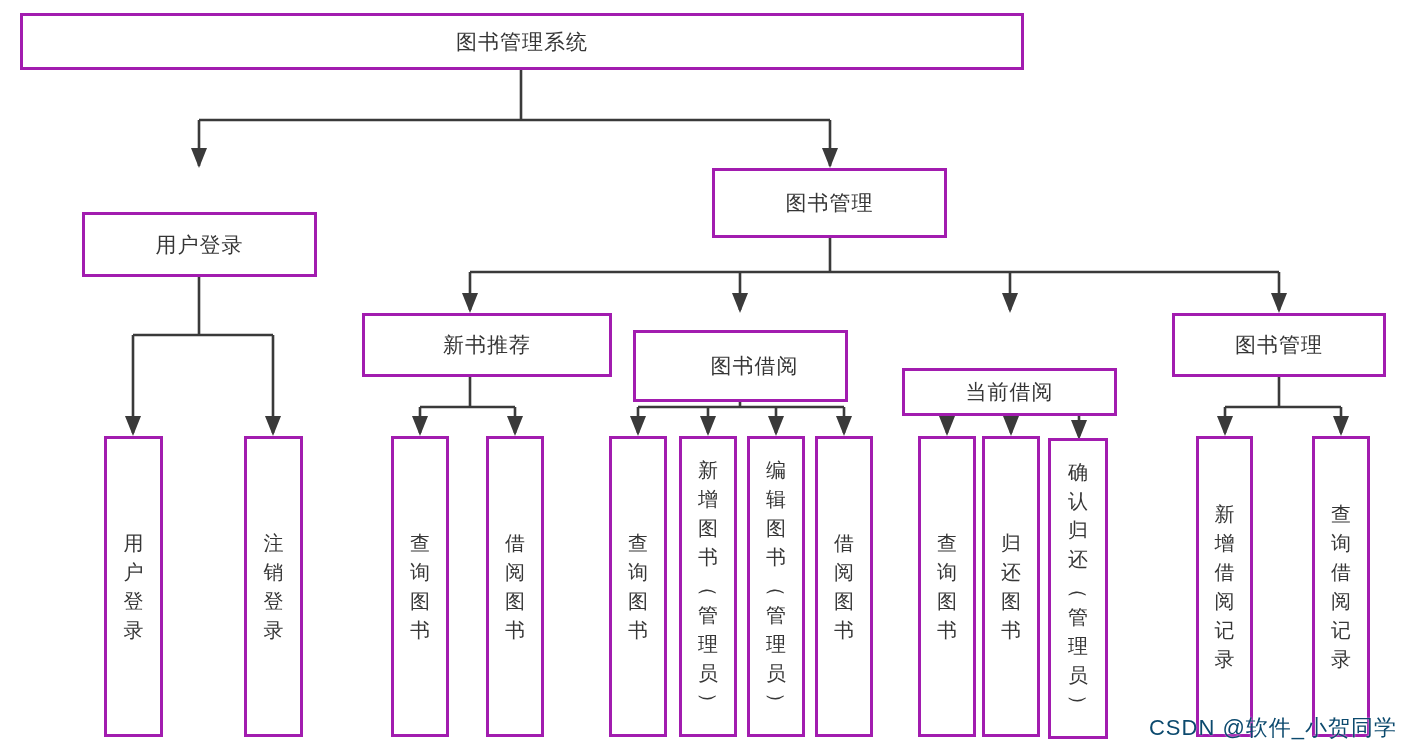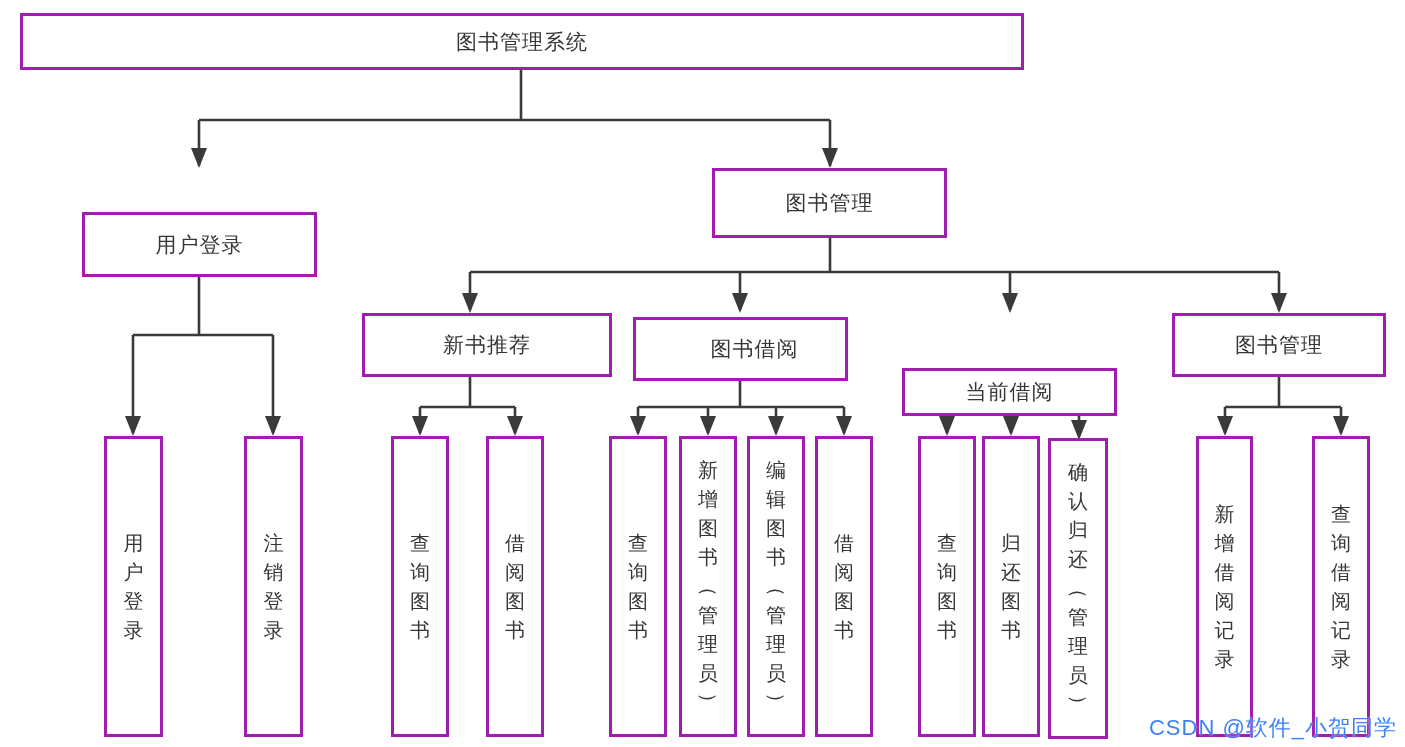--- a/index.html
+++ b/index.html
@@ -12,21 +12,21 @@
     position:absolute;box-sizing:border-box;background:#ffffff;
     border:3px solid #a21caf;display:flex;align-items:center;justify-content:center;
     font-size:21px;letter-spacing:1px;z-index:2;
   }
   .hlabel{white-space:nowrap;}
   .vbox{flex-direction:column;letter-spacing:0;}
   .vchar{display:block;height:29px;line-height:29px;font-size:20px;text-align:center;}
   .vparen{transform:rotate(90deg);}
   .watermark{
     position:absolute;right:8px;bottom:4px;z-index:6;
-    font-size:22px;color:#3b82f6;letter-spacing:1px;white-space:nowrap;
+    font-size:22px;color:#0c4a6e;letter-spacing:1px;white-space:nowrap;
     text-shadow:0 0 2px rgba(255,255,255,.8);
   }
 </style>
 </head>
 <body>
 
 <div class="canvas">
 
   <svg class="connectors" width="1405" height="747">
     <path id="connector-path" d="M521 69 V120 M199 120 H830 M199 120 V166 M830 120 V166
@@ -66,21 +66,21 @@
   <div class="box" style="left:82px;top:168px;width:235px;height:65px;margin-top:44px;">
     <span class="hlabel">用户登录</span>
   </div>
   <div class="box" style="left:712px;top:168px;width:235px;height:70px;">
     <span class="hlabel">图书管理</span>
   </div>
 
   <div class="box" style="left:362px;top:313px;width:250px;height:64px;">
     <span class="hlabel">新书推荐</span>
   </div>
-  <div class="box" style="left:633px;top:317px;width:215px;height:64px;padding-left:28px;">
+  <div class="box" style="left:633px;top:330px;width:215px;height:72px;padding-left:28px;">
     <span class="hlabel">图书借阅</span>
   </div>
   <div class="box" style="left:902px;top:324px;width:215px;height:48px;margin-top:44px;">
     <span class="hlabel">当前借阅</span>
   </div>
   <div class="box" style="left:1172px;top:313px;width:214px;height:64px;">
     <span class="hlabel">图书管理</span>
   </div>
 
   <div class="box vbox" style="left:104px;top:436px;width:59px;height:301px;">

